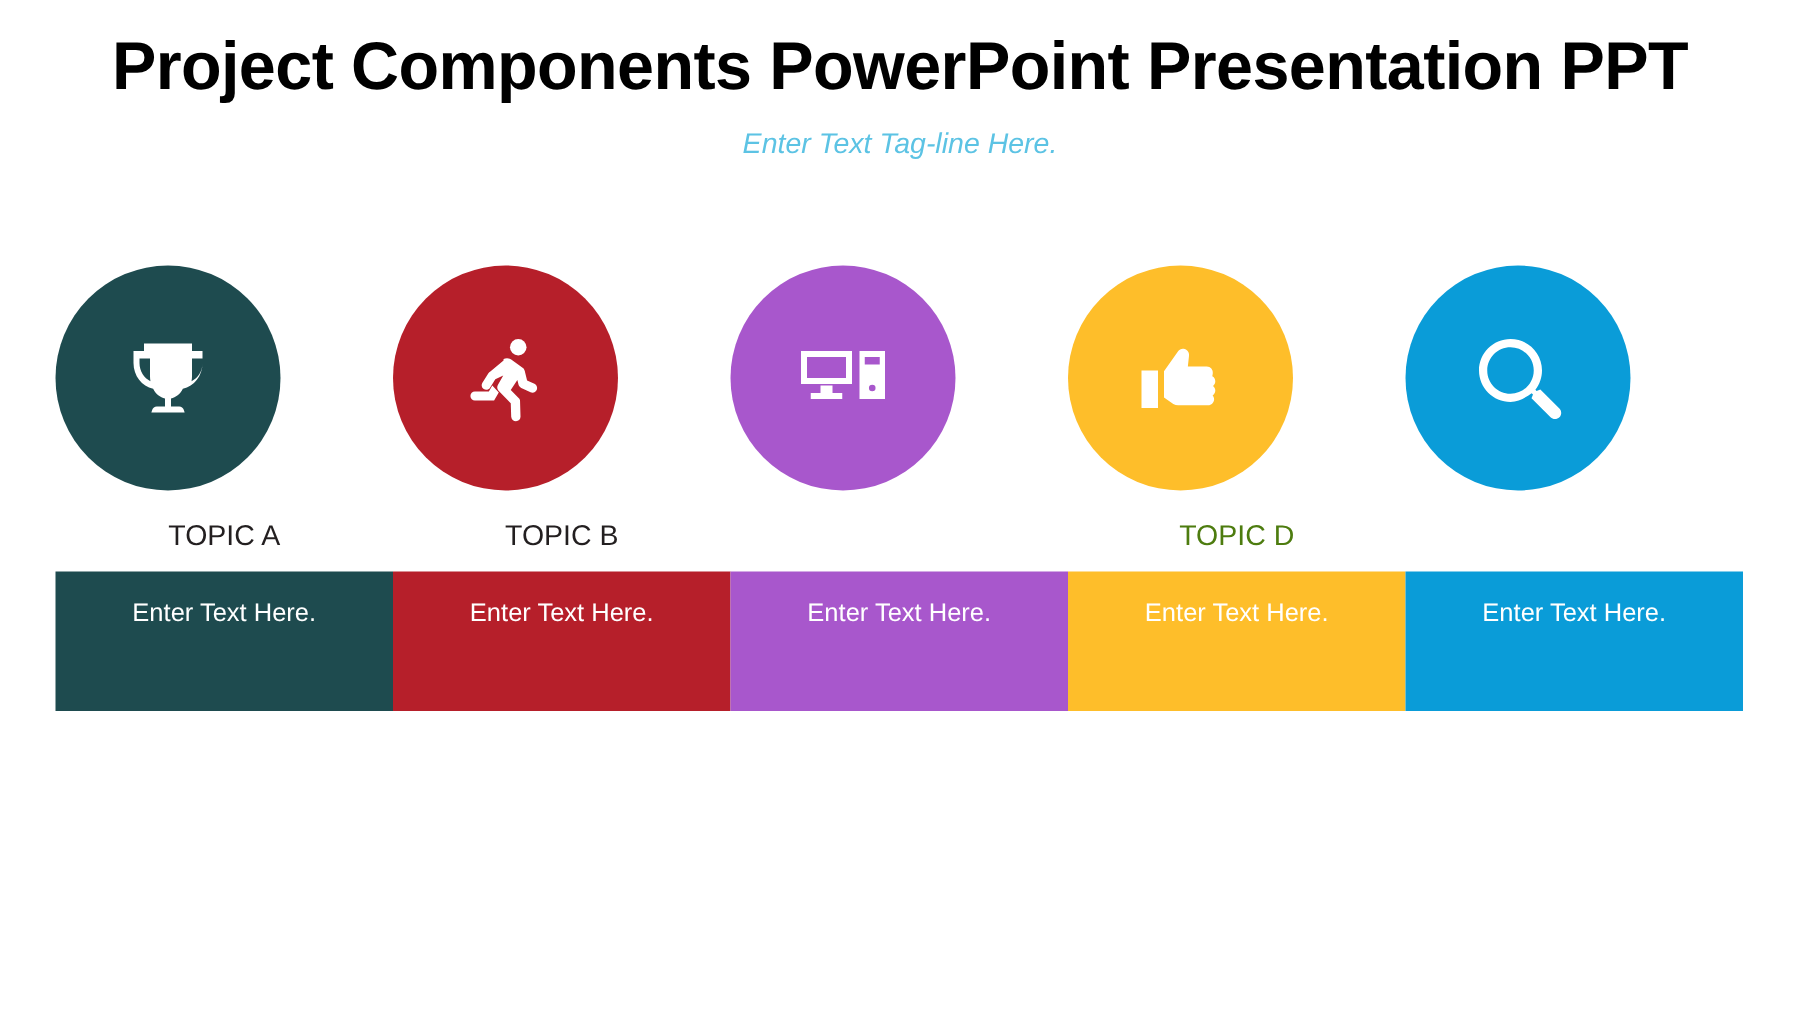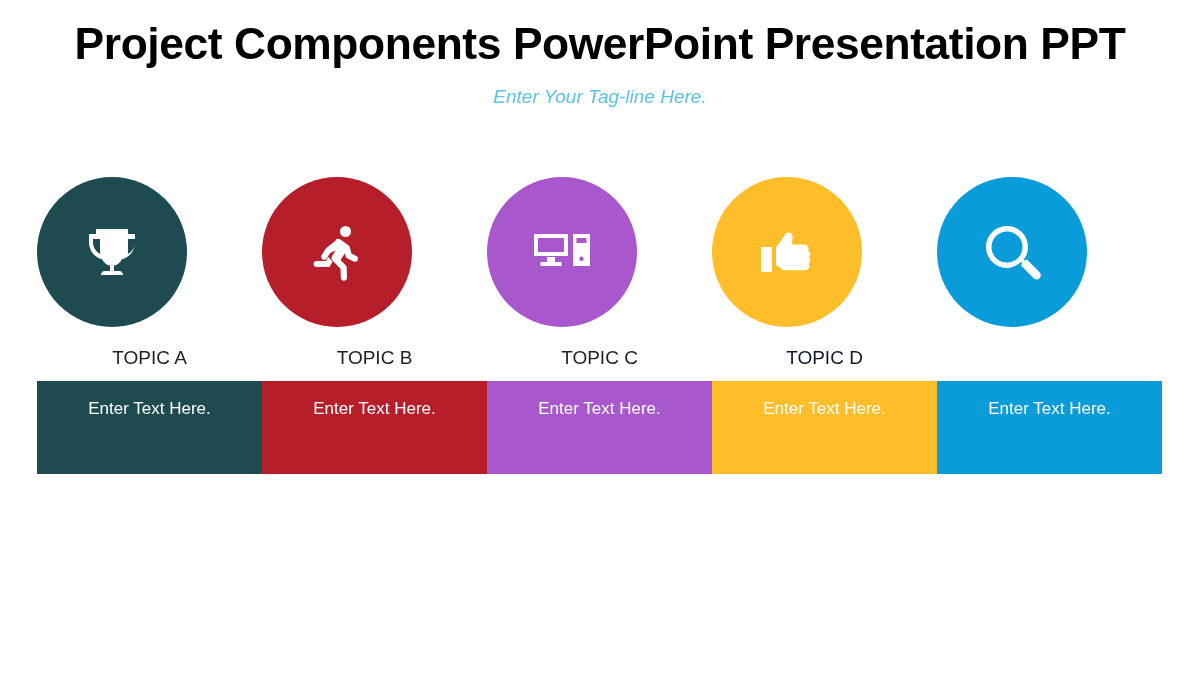--- a/index.html
+++ b/index.html
@@ -132,21 +132,21 @@
     white-space: nowrap;
   }
 </style>
 </head>
 <body>
 
 <div id="slide" style="background: rgb(255, 255, 255); padding-left: 12px;">
 
   <div id="header">
     <div id="slide-title" style="color: rgb(0, 0, 0);">Project Components PowerPoint Presentation PPT</div>
-    <div id="slide-tagline" style="color: rgb(92, 195, 228);">Enter Your Tag-line Here.</div>
+    <div id="slide-tagline" style="color: rgb(92, 195, 228);">Enter Text Tag-line Here.</div>
   </div>
 
   <div id="circle-row">
 
     <div class="topic-circle" style="left: 0px; background: rgb(30, 75, 79);">
       <span class="glyph">
         <svg viewBox="0 0 64 64" aria-hidden="true">
           <path d="M16 9h32v5h7v8c0 8.5-5.6 15.6-13.1 17.2C40.1 42.8 37.2 45 34 45.6V51h5.5c1.4 0 2.6 0.9 3 2.2l0.6 1.8H20.9l0.6-1.8c0.4-1.3 1.6-2.2 3-2.2H30v-5.4c-3.2-0.6-6.1-2.8-7.9-6.4C14.6 37.6 9 30.5 9 22v-8h7V9zm0 10h-3v3c0 5.4 3 10.1 7.3 12.1-0.2-1-0.3-2.1-0.3-3.2V19zm32 0v11.9c0 1.1-0.1 2.2-0.3 3.2C52 32.1 55 27.4 55 22v-3h-7z"></path>
         </svg>
       </span>
@@ -187,22 +187,21 @@
           <path d="M27 6c11.6 0 21 9.4 21 21 0 4.8-1.6 9.3-4.4 12.8l0.8 0.8 2.5-1 12.7 12.7c1.6 1.6 1.6 4.3 0 5.9s-4.3 1.6-5.9 0L41 45.5l1-2.5-0.9-0.9C37.6 44.7 32.5 48 27 48 15.4 48 6 38.6 6 27S15.4 6 27 6zm0 5.5C18.4 11.5 11.5 18.4 11.5 27S18.4 42.5 27 42.5 42.5 35.6 42.5 27 35.6 11.5 27 11.5z"></path>
         </svg>
       </span>
     </div>
 
   </div>
 
   <div id="label-row">
     <div class="topic-label" style="left: 225px; color: rgb(35, 31, 32);">TOPIC B</div>
     <div class="topic-label" style="left: 0px; color: rgb(35, 31, 32);">TOPIC A</div>
-    <div class="topic-label" style="left: 450px; color: rgb(35, 31, 32);">TOPIC C</div>
-    <div class="topic-label" style="left: 675px; color: #0f172a;">TOPIC D</div>
+    <div class="topic-label" style="left: 675px; color: #4d7c0f;">TOPIC D</div>
   </div>
 
   <div id="bar-row">
     <div class="topic-bar" style="background: rgb(30, 75, 79);">
       <div class="bar-text" style="color: rgb(255, 255, 255);">Enter Text Here.</div>
     </div>
     <div class="topic-bar" style="background: rgb(182, 31, 42);">
       <div class="bar-text" style="color: rgb(255, 255, 255);">Enter Text Here.</div>
     </div>
     <div class="topic-bar" style="background: rgb(168, 87, 204);">

